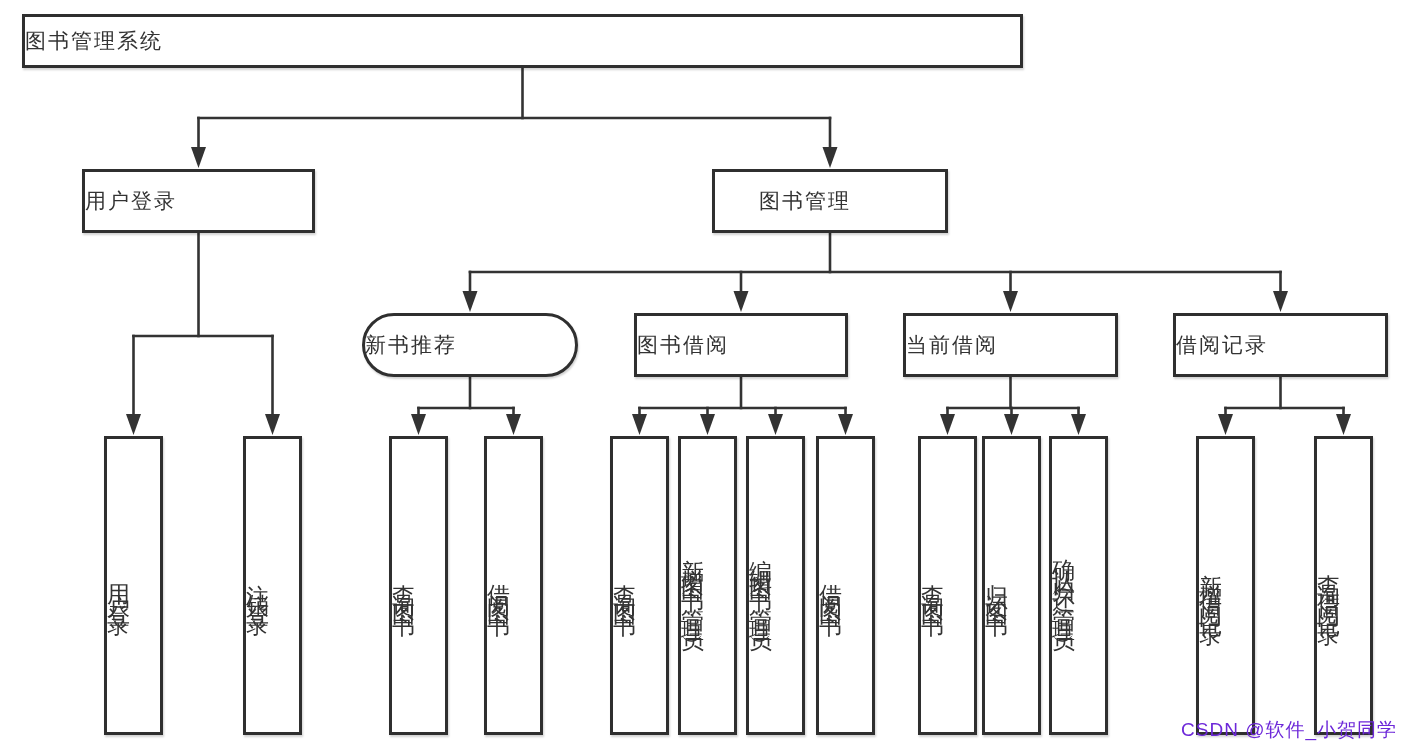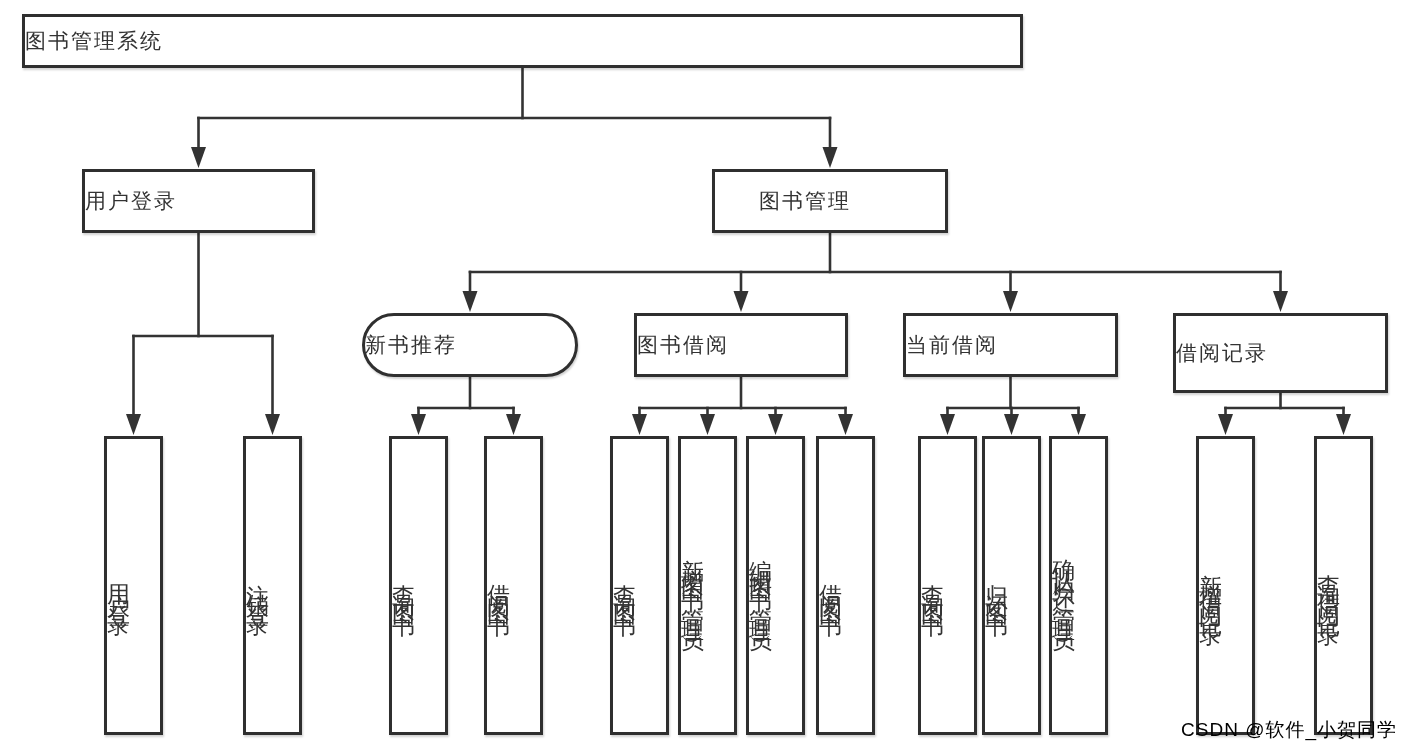--- a/index.html
+++ b/index.html
@@ -45,21 +45,21 @@
     font-size: 23px;
     letter-spacing: 10px;
     line-height: 1;
     white-space: nowrap;
   }
   .watermark {
     position: absolute;
     right: 8px;
     bottom: 4px;
     font-size: 19px;
-    color: #000000;
+    color: #6d28d9;
     letter-spacing: 1px;
     white-space: nowrap;
     z-index: 5;
   }
 </style>
 </head>
 <body>
 
 <div class="canvas">
   <svg id="connectors" xmlns="http://www.w3.org/2000/svg" viewBox="0 0 1405 747">
@@ -161,21 +161,21 @@
       </div>
       <div class="node v-box" style="left: 918px; top: 436px; width: 59px; height: 299px;">
         <span class="label">查询图书</span>
       </div>
       <div class="node v-box" style="left: 982px; top: 436px; width: 59px; height: 299px;">
         <span class="label">归还图书</span>
       </div>
       <div class="node v-box" style="left: 1049px; top: 436px; width: 59px; height: 299px;">
         <span class="label">确认归还（管理员）</span>
       </div>
-      <div class="node h-box" style="left: 1173px; top: 313px; width: 215px; height: 80px;">
+      <div class="node h-box" style="left: 1173px; top: 313px; width: 215px; height: 64px;">
         <span class="label">借阅记录</span>
       </div>
       <div class="node v-box" style="left: 1196px; top: 436px; width: 59px; height: 299px;">
         <span class="label">新增借阅记录</span>
       </div>
       <div class="node v-box" style="left: 1314px; top: 436px; width: 59px; height: 299px;">
         <span class="label">查询借阅记录</span>
       </div>
     </div>
   <div class="watermark">CSDN @软件_小贺同学</div>

